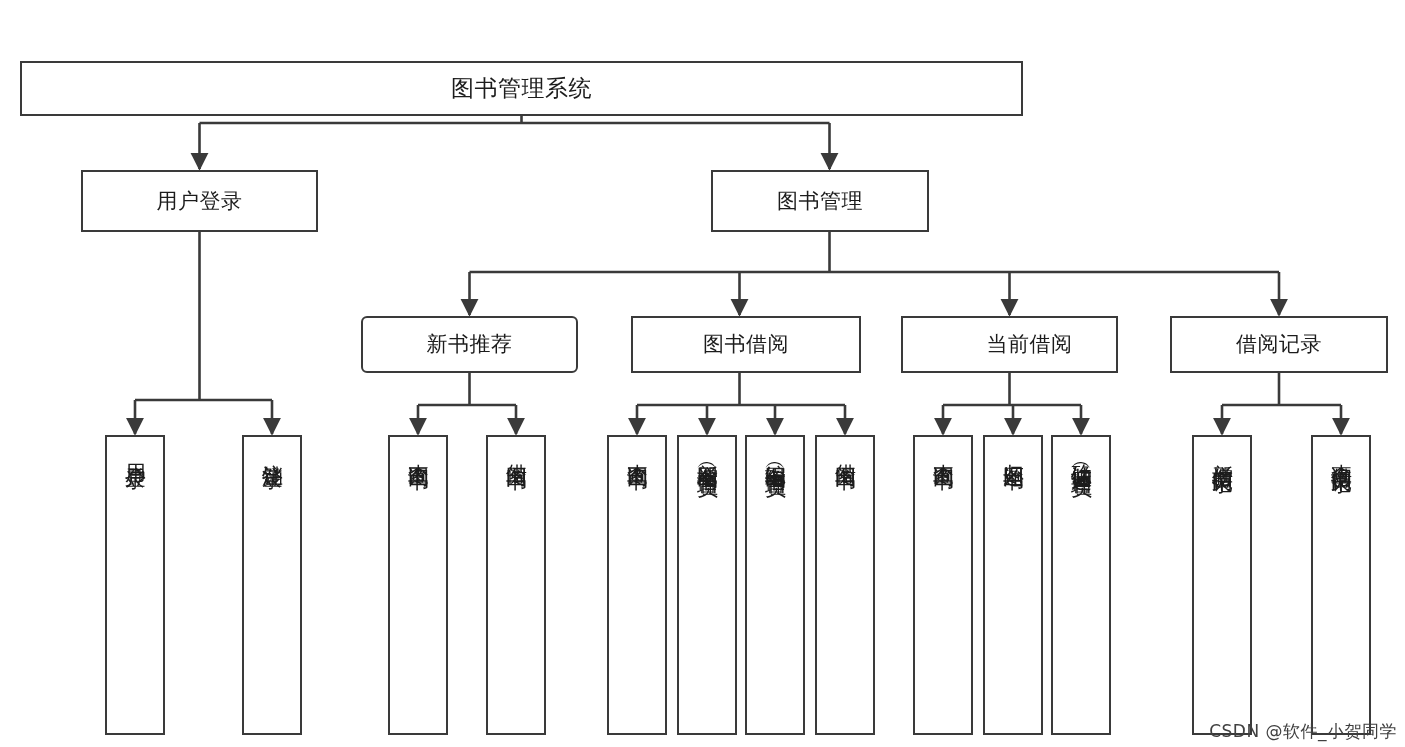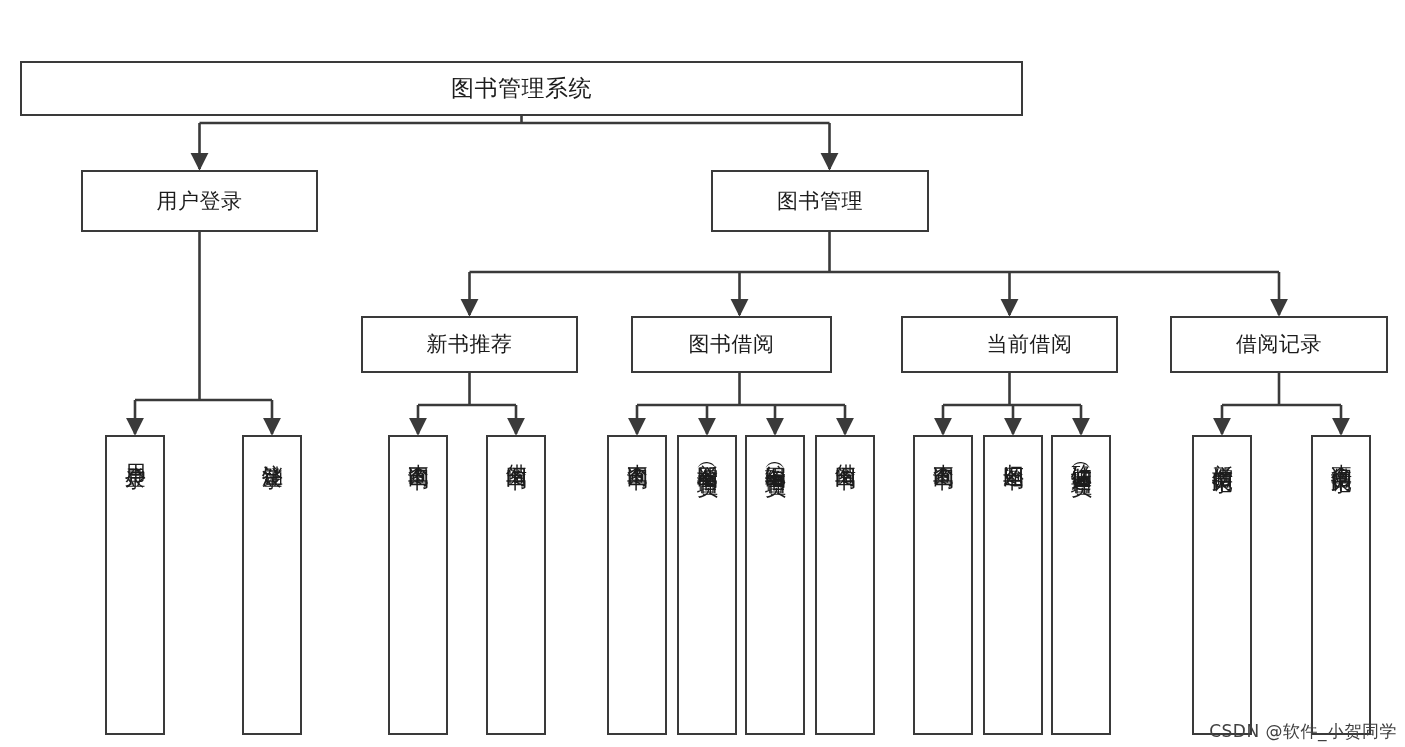--- a/index.html
+++ b/index.html
@@ -131,24 +131,24 @@
   <div id="nodes-layer">
       <div class="node title-node" style="left: 20px; top: 13px; width: 1003px; height: 55px; margin-top: 48px;">
         <span class="node-label">图书管理系统</span>
       </div>
       <div class="node level1" style="left: 81px; top: 170px; width: 237px; height: 62px;">
         <span class="node-label">用户登录</span>
       </div>
       <div class="node level1" style="left: 711px; top: 170px; width: 218px; height: 62px;">
         <span class="node-label">图书管理</span>
       </div>
-      <div class="node level2" style="left: 361px; top: 316px; width: 217px; height: 57px;">
+      <div class="node level2" style="left: 361px; top: 316px; width: 217px; height: 57px; border-radius: 6px;">
         <span class="node-label">新书推荐</span>
       </div>
-      <div class="node level2" style="left: 631px; top: 316px; width: 201px; height: 57px;">
+      <div class="node level2" style="left: 631px; top: 316px; width: 230px; height: 57px;">
         <span class="node-label">图书借阅</span>
       </div>
       <div class="node level2" style="left: 901px; top: 316px; width: 217px; height: 57px; padding-left: 40px;">
         <span class="node-label">当前借阅</span>
       </div>
       <div class="node level2" style="left: 1170px; top: 316px; width: 218px; height: 57px;">
         <span class="node-label">借阅记录</span>
       </div>
       <div class="node leaf" style="left: 105px; top: 435px; width: 60px; height: 300px;">
         <span class="node-label">用户登录</span>

